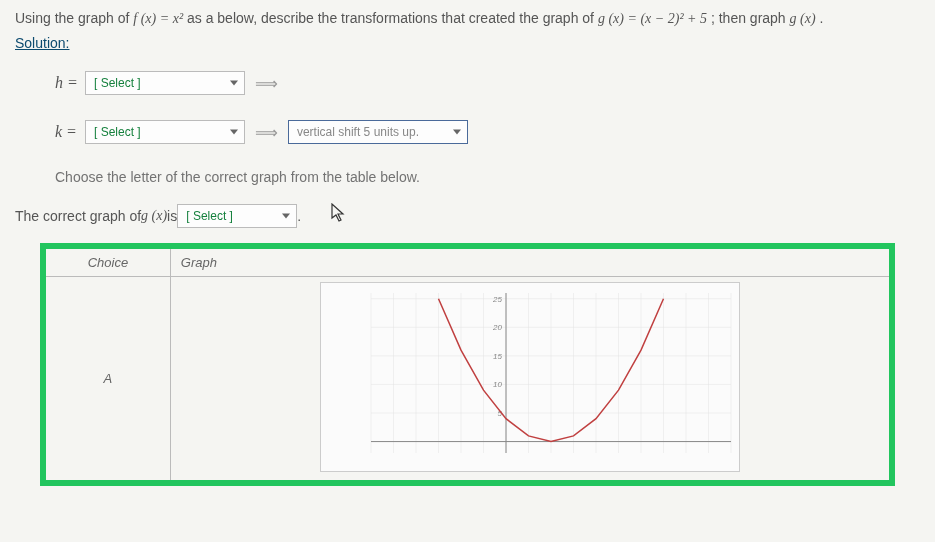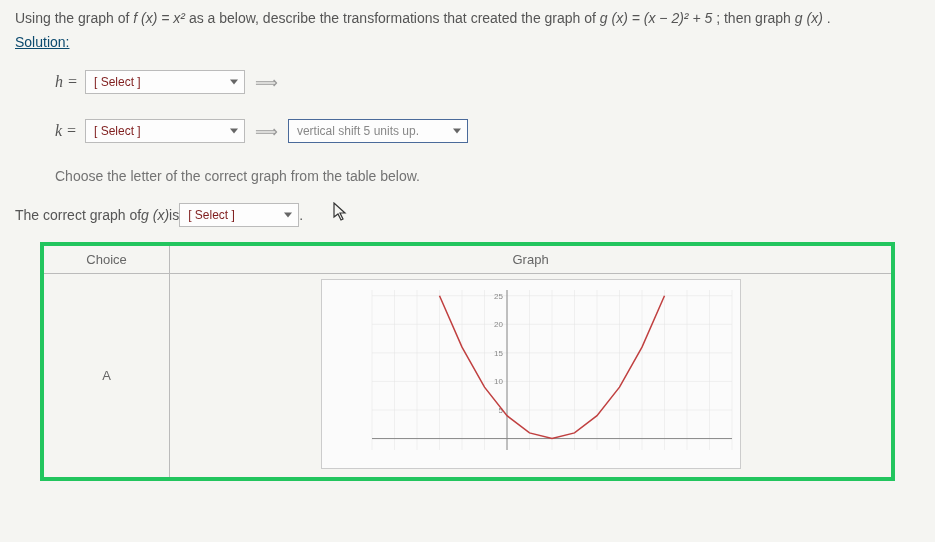--- a/index.html
+++ b/index.html
@@ -8,21 +8,21 @@
       background: #f5f5f2;
       padding: 10px 15px;
       color: #4a4a4a;
       width: 935px;
     }
     .question {
       font-size: 14px;
       color: #555;
       margin-bottom: 8px;
     }
-    .math { font-style: italic; font-family: Liberation Sans, sans-serif; }
+    .math { font-style: italic; font-family: Liberation Serif, serif; }
     .solution-label {
       font-size: 14px;
       text-decoration: underline;
       color: #0c4a6e;
       margin-bottom: 20px;
     }
     .row {
       display: flex;
       align-items: center;
       margin-bottom: 25px;
@@ -33,21 +33,21 @@
       font-family: Georgia, serif;
       color: #555;
       margin-right: 6px;
       min-width: 24px;
     }
     .select-box {
       border: 1px solid #bbb;
       background: #fdfdfd;
       padding: 4px 24px 4px 8px;
       font-size: 12px;
-      color: #7f1d1d;
+      color: #15803d;
       min-width: 160px;
       position: relative;
       display: inline-flex;
       align-items: center;
       cursor: pointer;
     }
     .select-box.small { min-width: 120px; }
     .select-box.result { min-width: 180px; color: #888; font-size: 12px; }
     .select-box.highlighted { border: 1.5px solid #4a6a9a; }
     .chevron {
@@ -78,28 +78,29 @@
       font-size: 14px;
       color: #555;
     }
     .table-wrap {
       margin-left: 25px;
       margin-right: 25px;
     }
     table {
       width: 100%;
       border-collapse: collapse;
-      border: 4px solid #22c55e;
+      border: 6px solid #22c55e;
+      font-style: italic;
     }
     th, td {
       border: 1px solid #bbb;
       padding: 6px 10px;
       font-size: 13px;
       color: #666;
-      text-align: center;
+      text-align: left;
     }
     th:first-child, td:first-child { width: 15%; text-align: center;}
     th { font-weight: normal; }
     .graph-cell { text-align: center; padding: 5px; }
     .cursor-icon {
       margin-left: 30px;
       font-size: 18px;
       color: #333;
     }
     svg.chart {

